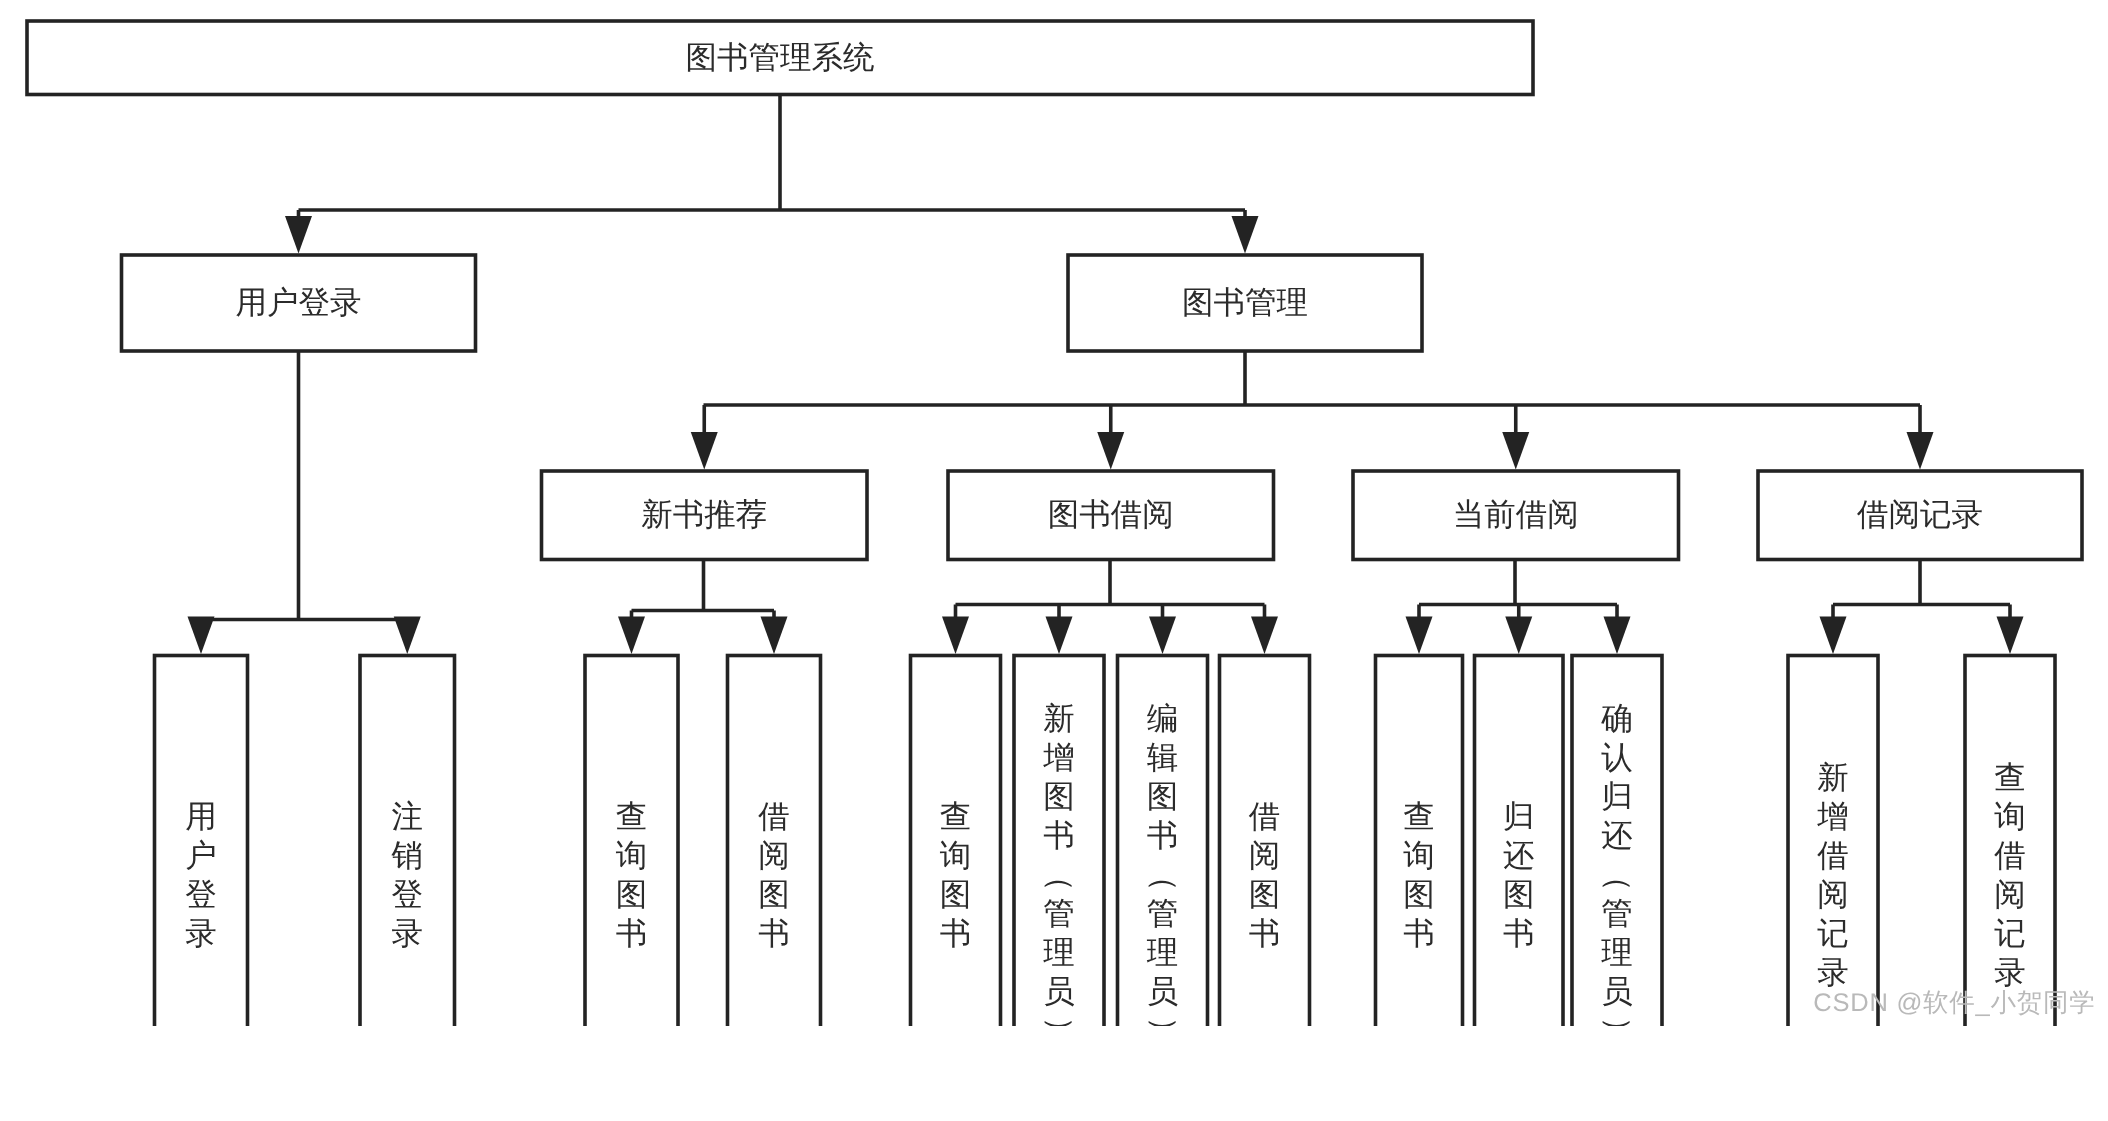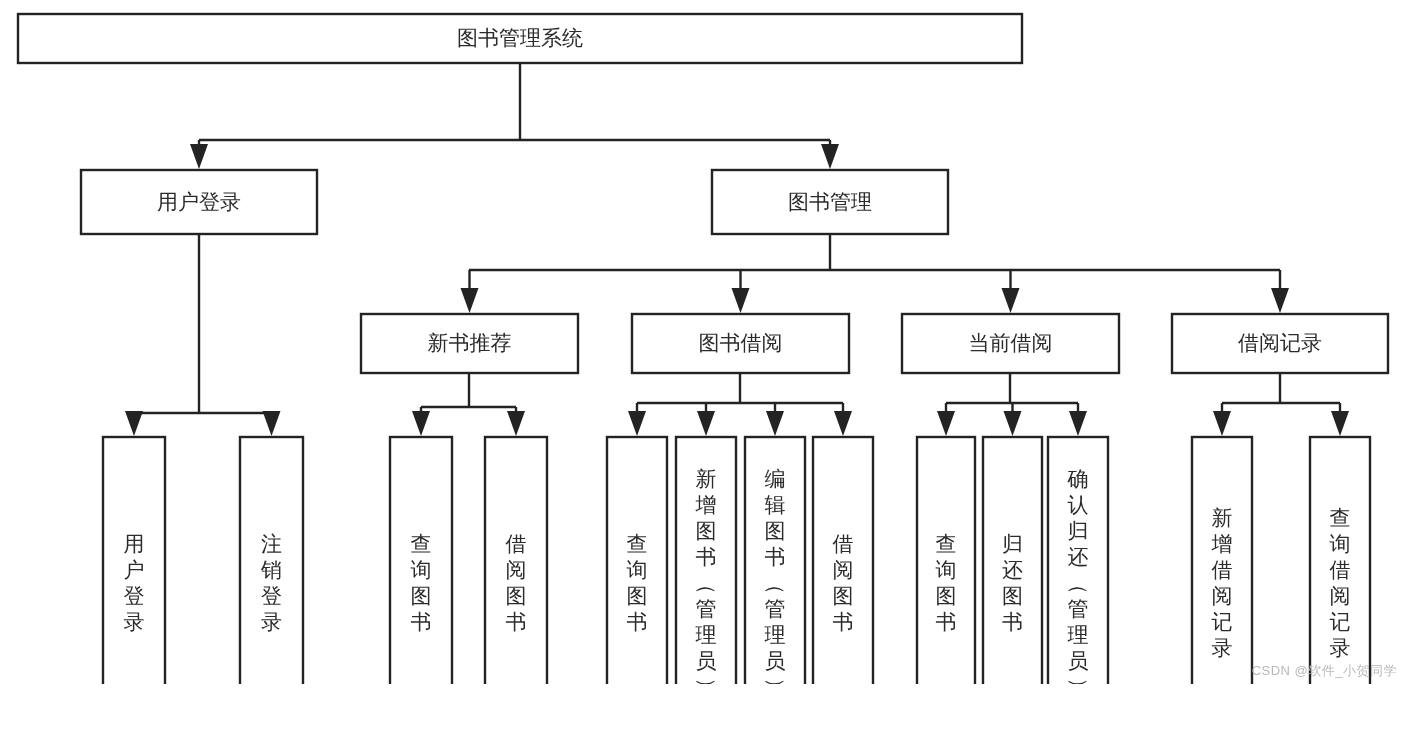--- a/index.html
+++ b/index.html
@@ -51,21 +51,21 @@
     fill: #2b2b2b;
     font-family: "Liberation Sans", "DejaVu Sans", sans-serif;
     font-size: 21px;
     text-anchor: middle;
   }
   .watermark-text {
     position: absolute;
     right: 8px;
     bottom: 4px;
     font-family: "Liberation Sans", "DejaVu Sans", sans-serif;
-    font-size: 13px;
+    font-size: 17px;
     color: #b9b9b9;
     white-space: nowrap;
     letter-spacing: 0.5px;
     pointer-events: none;
   }
 </style>
 </head>
 <body>
 
 <div id="diagram-root">

